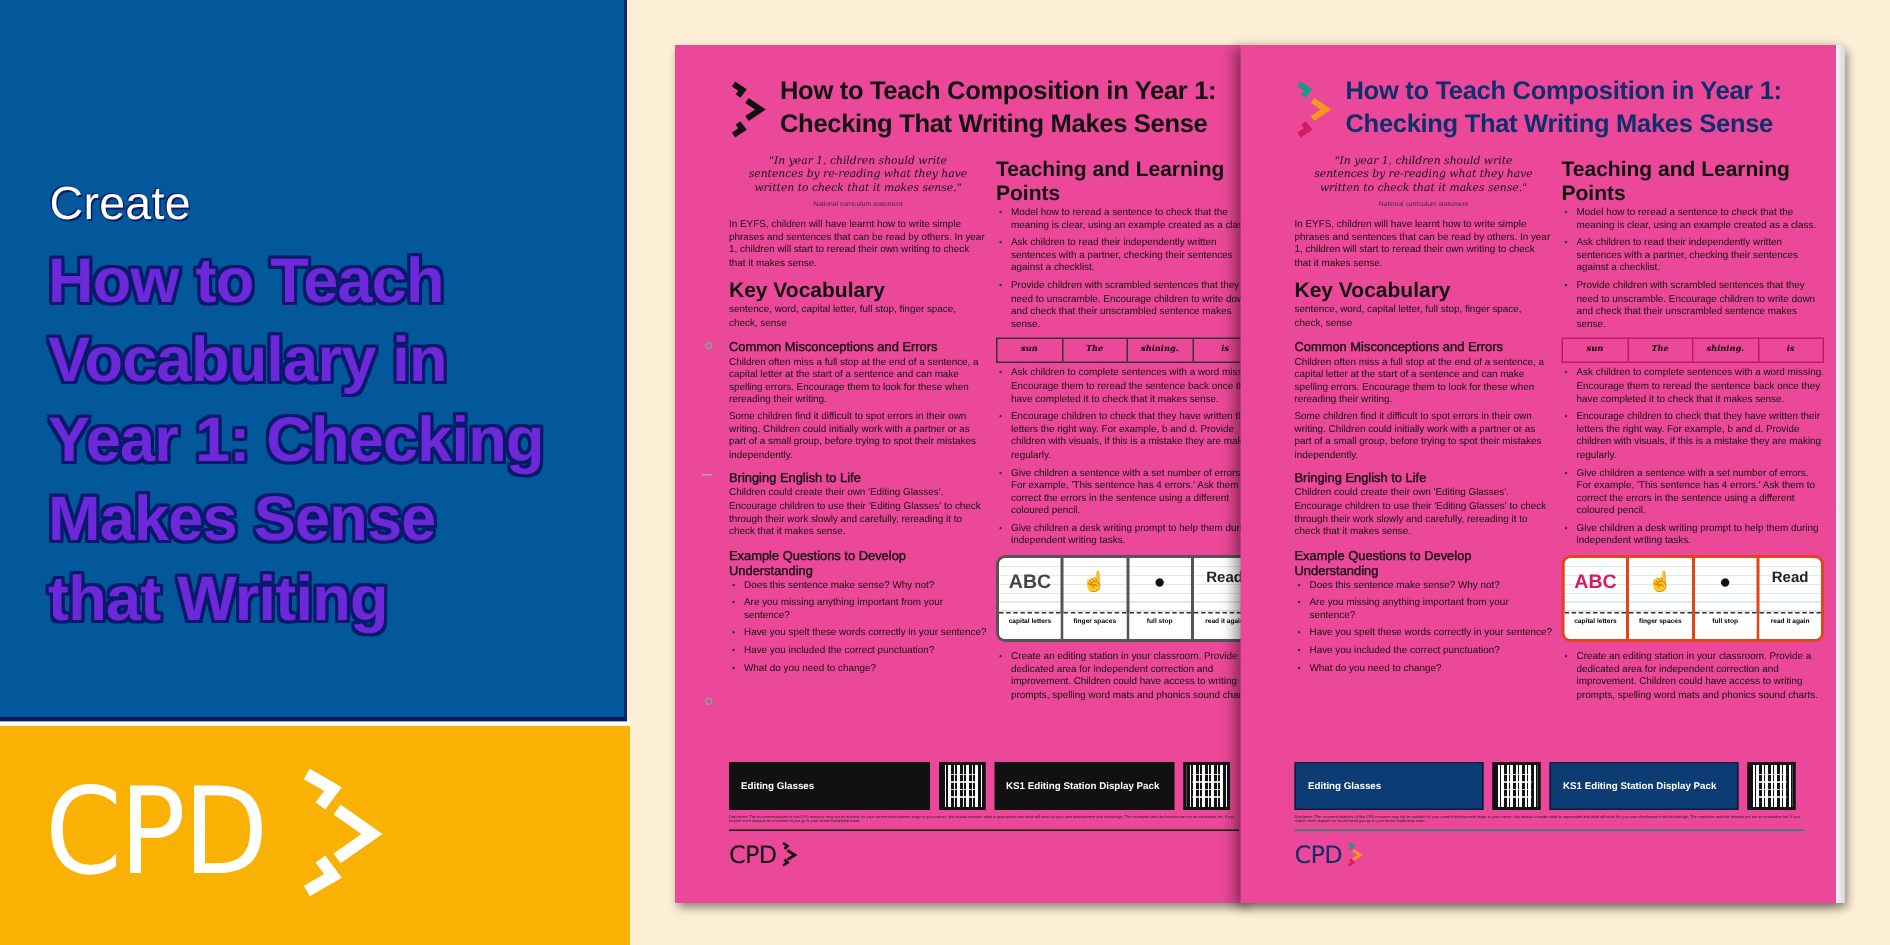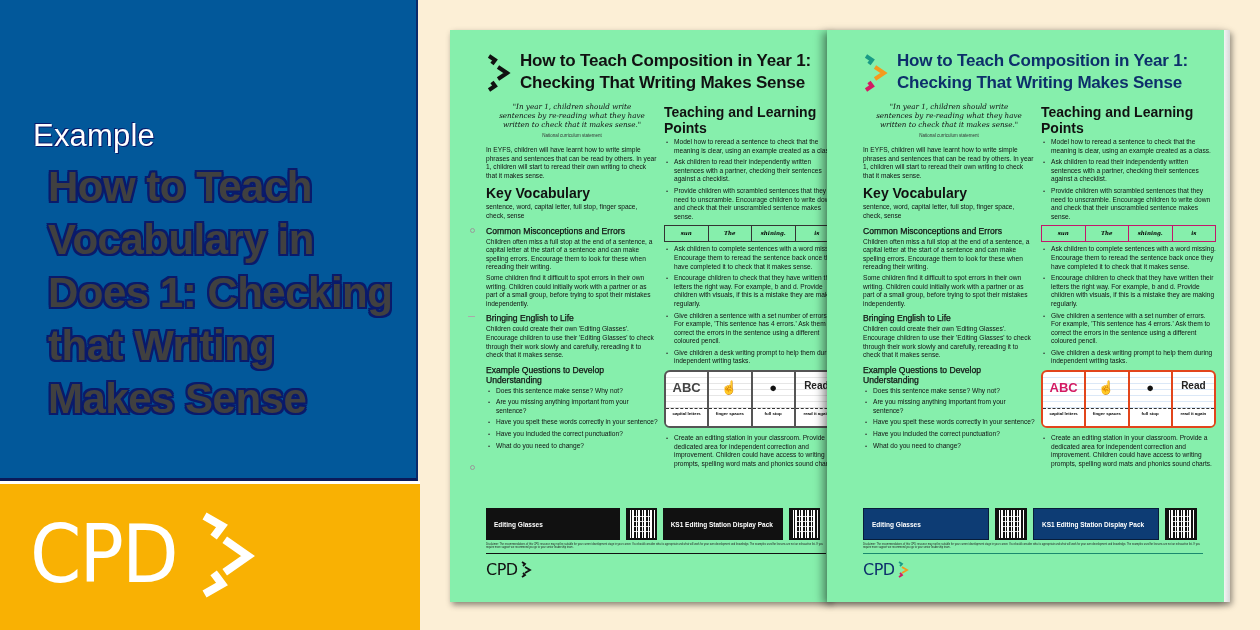--- a/index.html
+++ b/index.html
@@ -5,28 +5,28 @@
   * { box-sizing: border-box; margin: 0; padding: 0; }
   html, body { width: 1260px; height: 630px; overflow: hidden; }
   body { position: relative; background: #fcefd6; font-family: "Liberation Sans", sans-serif; }
 
   
   .left-panel { position: absolute; left: 0; top: 0; width: 420px; height: 630px; }
   .blue-block { position: absolute; left: 0; top: 0; width: 418px; height: 481px; background: #02589a; border-right: 2px solid #0a2a6a; border-bottom: 3px solid #0a1a5a; }
   .white-stripe { position: absolute; left: 0; top: 481px; width: 420px; height: 3px; background: #ffffff; }
   .yellow-block { position: absolute; left: 0; top: 484px; width: 420px; height: 146px; background: #f9b103; }
   .subject { position: absolute; left: 33px; top: 118px; color: #fff; font-size: 31px; font-weight: 400; letter-spacing: 0.2px; text-shadow: 1px 1px 0 #0a1a6a, -1px -1px 0 #0a1a6a; }
-  .main-title { position: absolute; left: 48px; top: 160px; width: 380px; color: #404040; font-size: 42px; font-weight: 700; line-height: 53px; letter-spacing: -0.5px;
+  .main-title { position: absolute; left: 32px; top: 160px; width: 380px; color: #6d28d9; font-size: 42px; font-weight: 700; line-height: 53px; letter-spacing: -0.5px;
     text-shadow: 2px 2px 0 #0a1a6a, -2px -2px 0 #0a1a6a, 2px -2px 0 #0a1a6a, -2px 2px 0 #0a1a6a, 0 2px 0 #0a1a6a, 2px 0 0 #0a1a6a, 0 -2px 0 #0a1a6a, -2px 0 0 #0a1a6a; }
   .cpd-logo { position: absolute; left: 30px; top: 510px; display: flex; align-items: center; }
   .cpd-text { color: #fff; font-size: 80px; font-weight: 400; letter-spacing: -2px; font-family: "DejaVu Sans", sans-serif; line-height: 1; transform: scaleX(0.92); transform-origin: left; }
   .cpd-chevrons { margin-left: 10px; width: 60px; height: 90px; position: relative; }
 
   
-  .doc { position: absolute; background: #86efac; box-shadow: 2px 3px 6px rgba(0,0,0,0.45); overflow: hidden; }
+  .doc { position: absolute; background: #ec4899; box-shadow: 2px 3px 6px rgba(0,0,0,0.45); overflow: hidden; }
   .doc-back { left: 450px; top: 30px; width: 380px; height: 572px; }
   .doc-front { left: 827px; top: 30px; width: 403px; height: 572px; box-shadow: -5px 2px 8px rgba(0,0,0,0.35), 2px 3px 6px rgba(0,0,0,0.4); }
 
   .doc-header { position: absolute; left: 36px; top: 20px; display: flex; align-items: flex-start; }
   .doc-chev { width: 26px; height: 40px; position: relative; margin-right: 8px; margin-top: 3px; }
   .doc-title { font-size: 17px; font-weight: 700; line-height: 22px; letter-spacing: -0.2px; }
   .doc-back .doc-title { color: #111; }
   .doc-front .doc-title { color: #0d2f6b; }
 
   .col-left { position: absolute; left: 36px; top: 72px; width: 172px; }
@@ -77,27 +77,27 @@
   .page-edge { position: absolute; right: 0; top: 0; width: 6px; height: 100%; background: linear-gradient(90deg, #f4f4f4, #d8d8d8); }
 </style>
 </head>
 <body>
 
 <div class="left-panel">
   <div class="blue-block"></div>
   <div class="white-stripe"></div>
   <div class="yellow-block"></div>
 
-  <div class="subject">Example</div>
+  <div class="subject">Create</div>
   <div class="main-title">
     <div>How to Teach</div>
     <div>Vocabulary in</div>
-    <div>Does 1: Checking</div>
+    <div>Year 1: Checking</div>
+    <div>Makes Sense</div>
     <div>that Writing</div>
-    <div>Makes Sense</div>
   </div>
 
   <div class="cpd-logo">
     <span class="cpd-text">CPD</span>
     <svg class="cpd-chevrons" viewBox="0 0 60 90">
       <path d="M8 8 L22 16 L16 24" fill="none" stroke="#fff" stroke-width="8" stroke-linecap="square"></path>
       <path d="M28 32 L48 46 L28 60" fill="none" stroke="#fff" stroke-width="8" stroke-linecap="square"></path>
       <path d="M16 66 L22 74 L8 82" fill="none" stroke="#fff" stroke-width="8" stroke-linecap="square"></path>
     </svg>
   </div>

